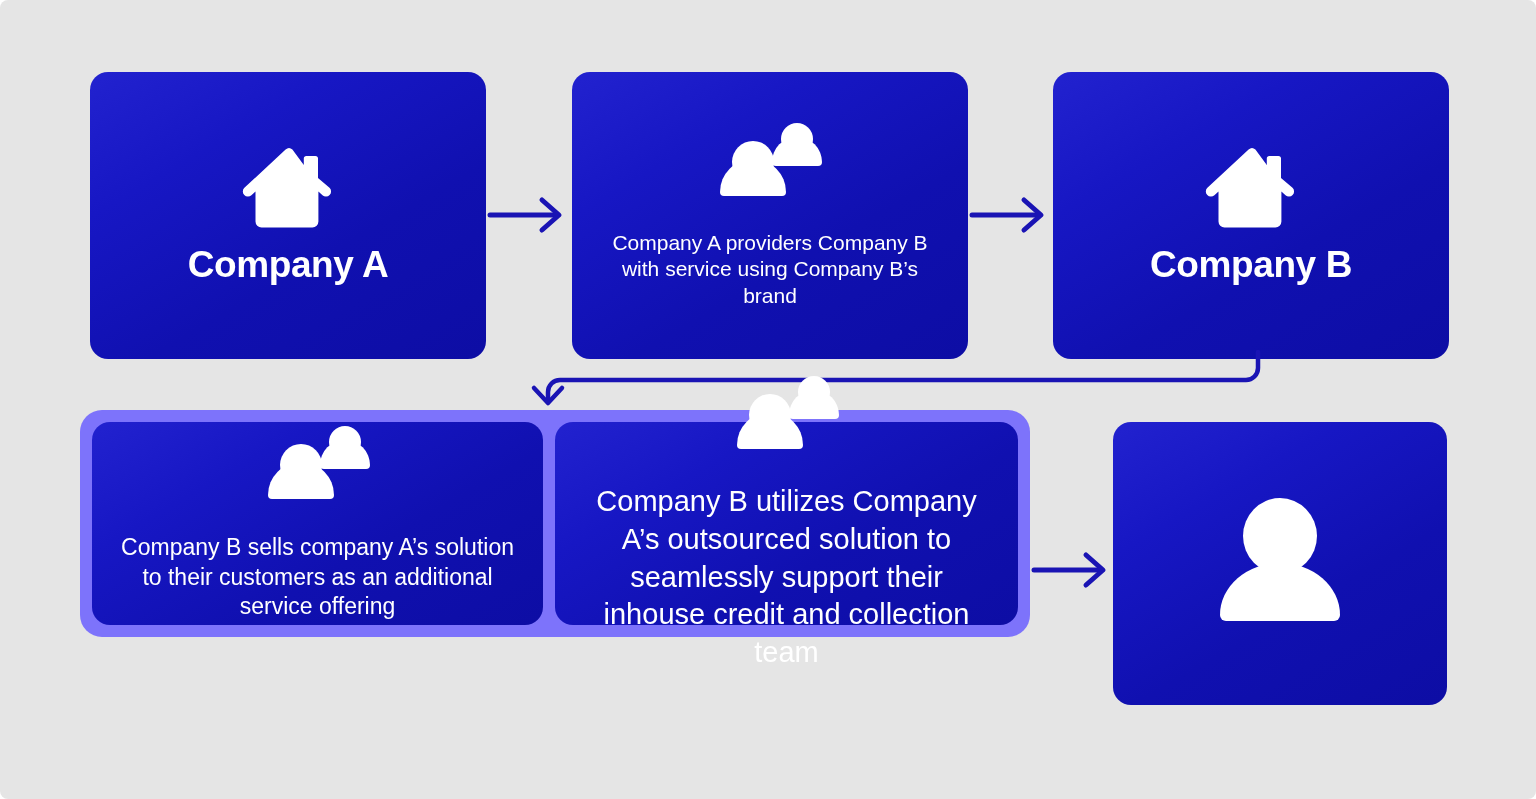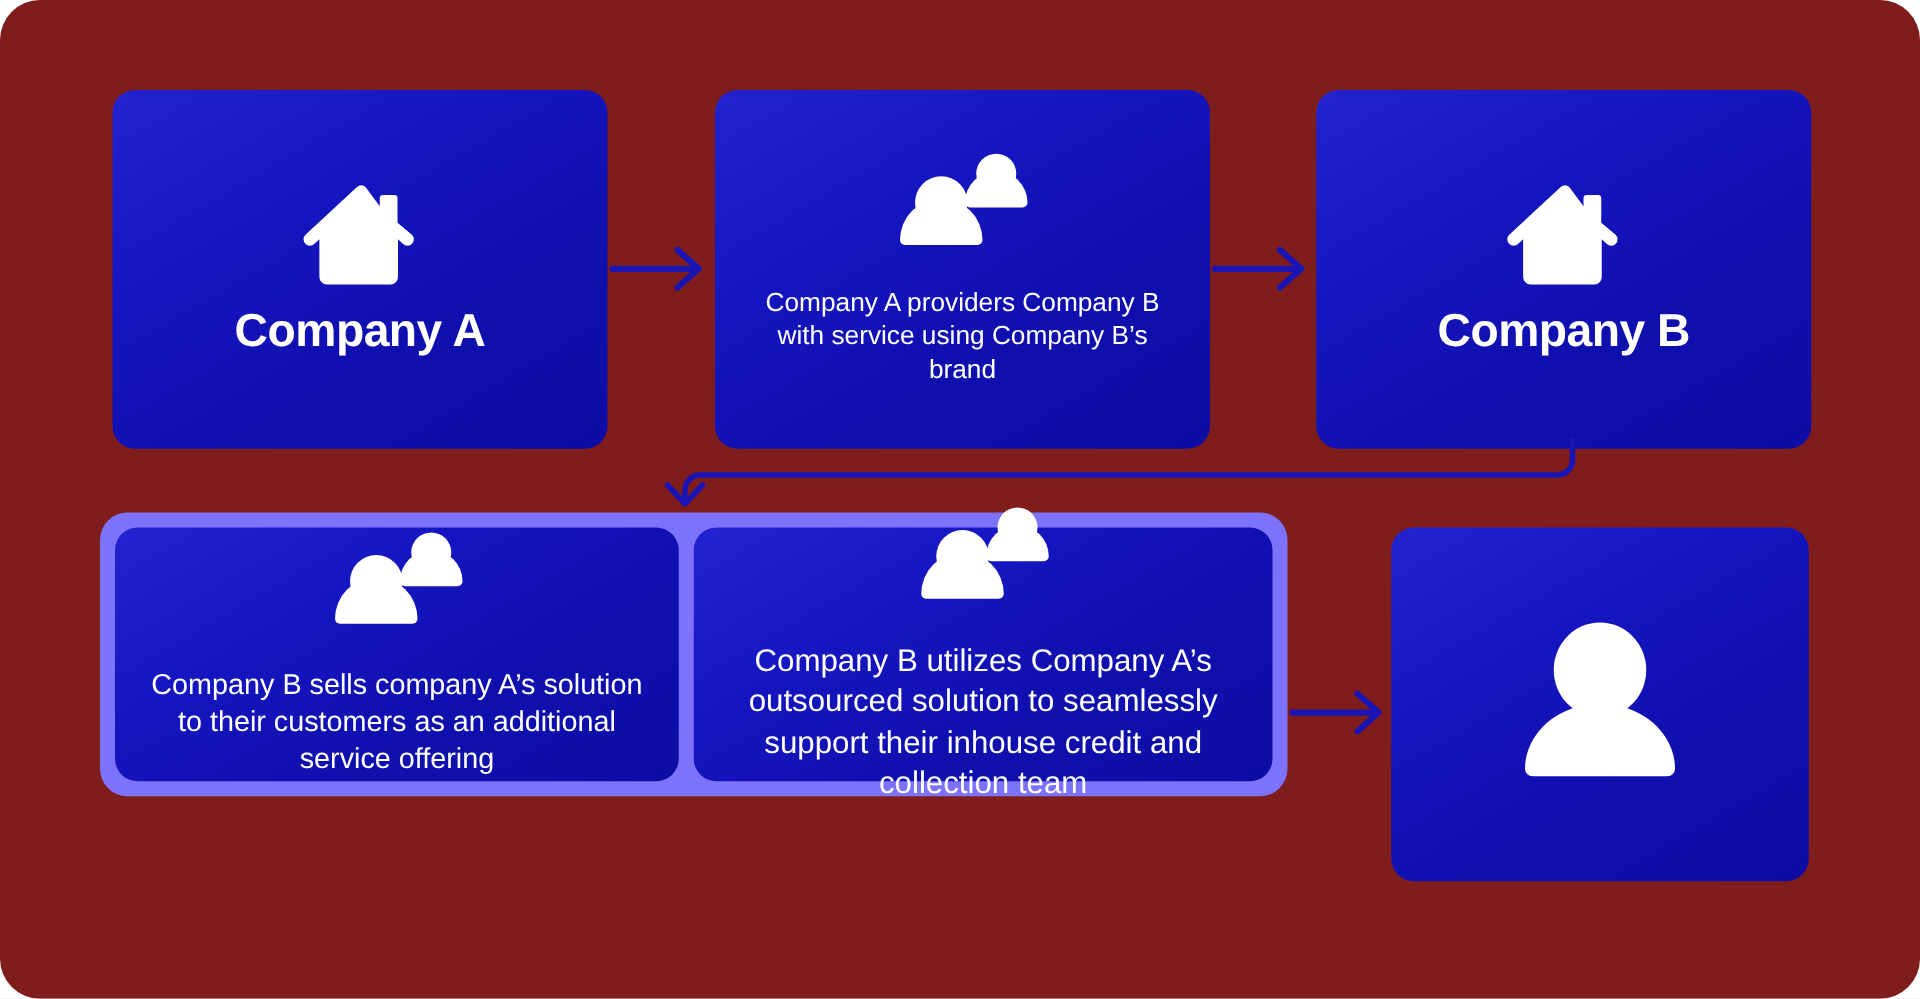--- a/index.html
+++ b/index.html
@@ -11,22 +11,22 @@
     width: 1536px;
     height: 799px;
     overflow: hidden;
     font-family: "Liberation Sans", sans-serif;
   }
 
   .canvas {
     position: relative;
     width: 1536px;
     height: 799px;
-    background: #7f1d1d;
-    border-radius: 32px;
+    background: #e5e5e5;
+    border-radius: 8px;
     overflow: hidden;
     box-sizing: border-box;
   }
 
   
   .card {
     position: absolute;
     box-sizing: border-box;
     border-radius: 18px;
     background: linear-gradient(150deg, #2222cf 0%, #1717c4 28%, #1010b0 62%, #0d0da4 100%);
@@ -62,21 +62,21 @@
 
   .card-body {
     font-size: 21px;
     font-weight: 500;
     line-height: 1.27;
     margin-top: 18px;
     max-width: 330px;
   }
 
   .card-body.wide { max-width: 400px; font-size: 23px; line-height: 1.3; }
-  .card-body.wide2 { max-width: 420px; font-size: 25px; line-height: 1.3; }
+  .card-body.wide2 { max-width: 420px; font-size: 29px; line-height: 1.3; }
 
   
   #card-company-a   { left: 90px;   top: 72px;  width: 396px; height: 287px; }
   #card-provides    { left: 572px;  top: 72px;  width: 396px; height: 287px; }
   #card-company-b   { left: 1053px; top: 72px;  width: 396px; height: 287px; }
 
   #group-company-b-uses {
     position: absolute;
     left: 80px;
     top: 410px;

